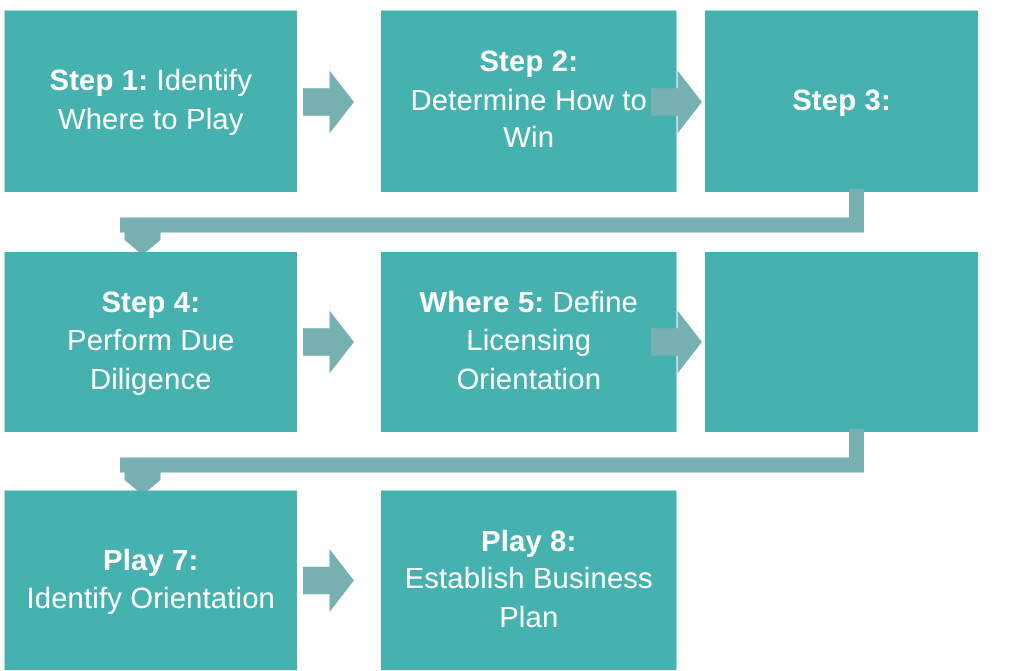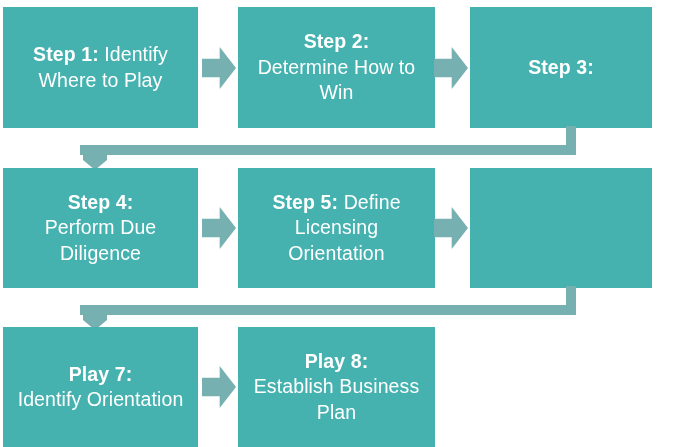--- a/index.html
+++ b/index.html
@@ -38,21 +38,21 @@
   .step-box .txt {
     display: block;
     width: 100%;
   }
   .step-box .lbl {
     font-weight: bold;
   }
 
   
   .col-a { left: 3px;   width: 195px; }
-  .col-b { left: 238px; width: 197px; }
+  .col-b { left: 254px; width: 197px; }
   .col-c { left: 470px; width: 182px; }
 
   .row-1 { top: 7px;   height: 121px; }
   .row-2 { top: 168px; height: 120px; }
   .row-3 { top: 327px; height: 120px; }
 
   
   .h-arrow {
     position: absolute;
     width: 34px;
@@ -109,21 +109,21 @@
     </svg>
   </div>
 
   <div class="step-box col-a row-2" data-name="step-box-4">
     <span class="txt" data-name="step-box-4-text"><span class="lbl" data-name="step-box-4-label">Step 4:</span><br><span data-name="step-box-4-description">Perform Due Diligence</span></span>
   </div>
 
   <div class="h-arrow ha-r2-1" data-name="arrow-right-icon"></div>
 
   <div class="step-box col-b row-2" data-name="step-box-5">
-    <span class="txt" data-name="step-box-5-text"><span class="lbl" data-name="step-box-5-label">Step 5:</span><span data-name="step-box-5-description"> Define Licensing Orientation</span></span>
+    <span class="txt" data-name="step-box-5-text"><span class="lbl" data-name="step-box-5-label">Where 5:</span><span data-name="step-box-5-description"> Define Licensing Orientation</span></span>
   </div>
 
   <div class="h-arrow ha-r2-2" data-name="arrow-right-icon"></div>
 
   <div class="step-box col-c row-2" data-name="step-box-6">
     <span class="txt" data-name="step-box-6-text"><br></span>
   </div>
 
   <div class="wrap-connector wc-2" data-name="arrow-wrap-down-left-icon">
     <svg width="673" height="44" viewBox="0 0 673 44" xmlns="http://www.w3.org/2000/svg">

